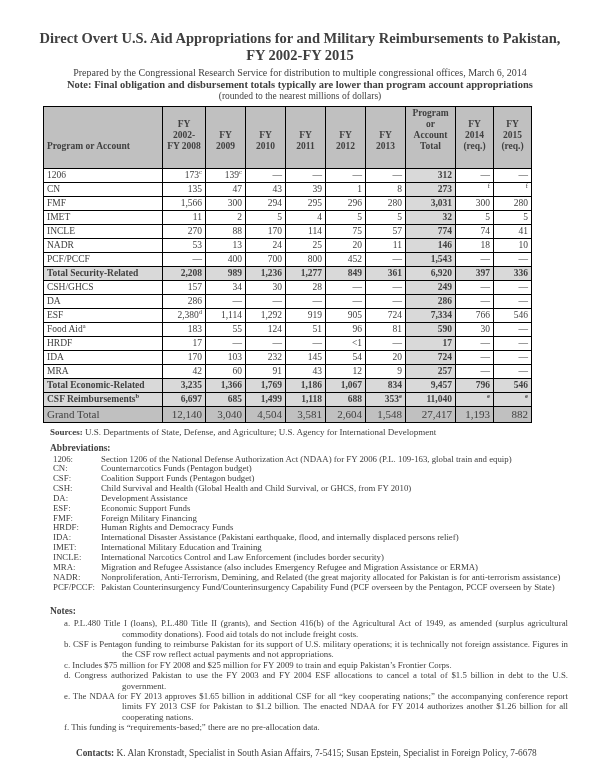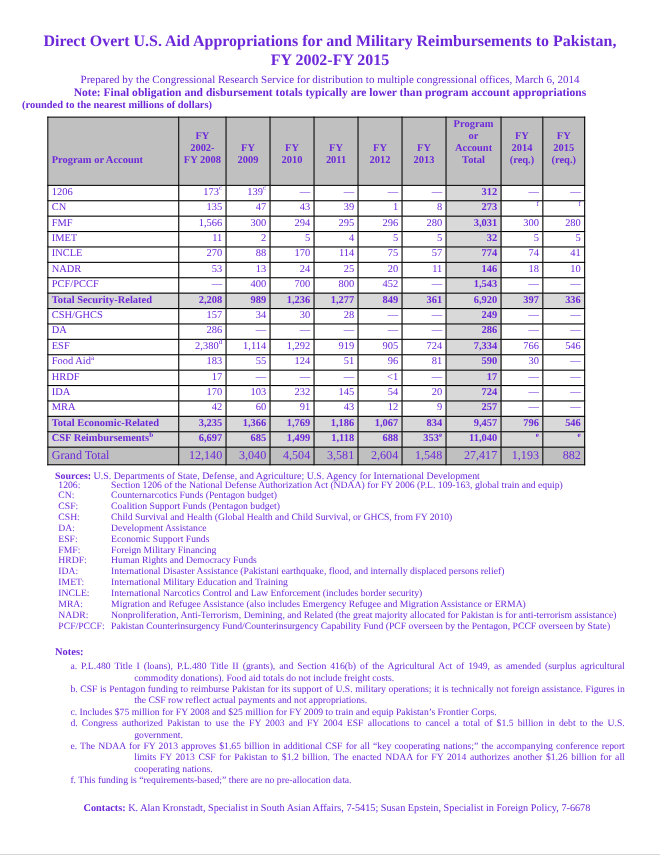--- a/index.html
+++ b/index.html
@@ -1,25 +1,25 @@
 <!DOCTYPE html>
 <html><head>
 <meta charset="utf-8">
 <style>
   * { margin: 0; padding: 0; box-sizing: border-box; }
   body { background: #888; font-family: "Liberation Serif", "DejaVu Serif", serif; }
   .page {
-    width: 600px; height: 777px; background: #ffffff; color: #6d28d9;
+    width: 600px; height: 777px; background: #ffffff; color: #404040;
     padding: 30px 20px 0 20px; overflow: hidden; position: relative;
     margin: 0 auto;
   }
   .title { text-align: center; font-weight: bold; font-size: 14.5px; line-height: 1.18; }
   .prepared { text-align: center; font-size: 10px; margin-top: 3px; }
   .note-head { text-align: center; font-weight: bold; font-size: 10.5px; margin-top: 1px; }
-  .rounding { text-align: left; font-size: 9.5px; margin-top: 1px; font-weight: bold; }
+  .rounding { text-align: center; font-size: 9.5px; margin-top: 1px; }
 
   table.aid {
     border-collapse: collapse; table-layout: fixed;
     width: 488px; margin: 5px 0 0 23px;
     font-size: 9.5px; line-height: 1.15;
   }
   table.aid { border: 1.5px solid #000; }
   table.aid th, table.aid td { border: 1px solid #000; padding: 1px 3px; }
   table.aid th {
     background: #c0c0c0; font-weight: bold; text-align: center;
@@ -317,20 +317,21 @@
           <td class="num">1,193</td>
           <td class="num">882</td>
         </tr>
       </tbody>
   </table>
 
   <div class="sources">
     <b>Sources:</b><span> U.S. Departments of State, Defense, and Agriculture; U.S. Agency for International Development</span>
   </div>
 
+  <div class="abbr-head">Abbreviations:</div>
   <div id="abbr-list">
       <div class="abbr-row">
         <span class="abbr-term">1206:</span>
         <span class="abbr-def">Section 1206 of the National Defense Authorization Act (NDAA) for FY 2006 (P.L. 109-163, global train and equip)</span>
       </div>
       <div class="abbr-row">
         <span class="abbr-term">CN:</span>
         <span class="abbr-def">Counternarcotics Funds (Pentagon budget)</span>
       </div>
       <div class="abbr-row">

